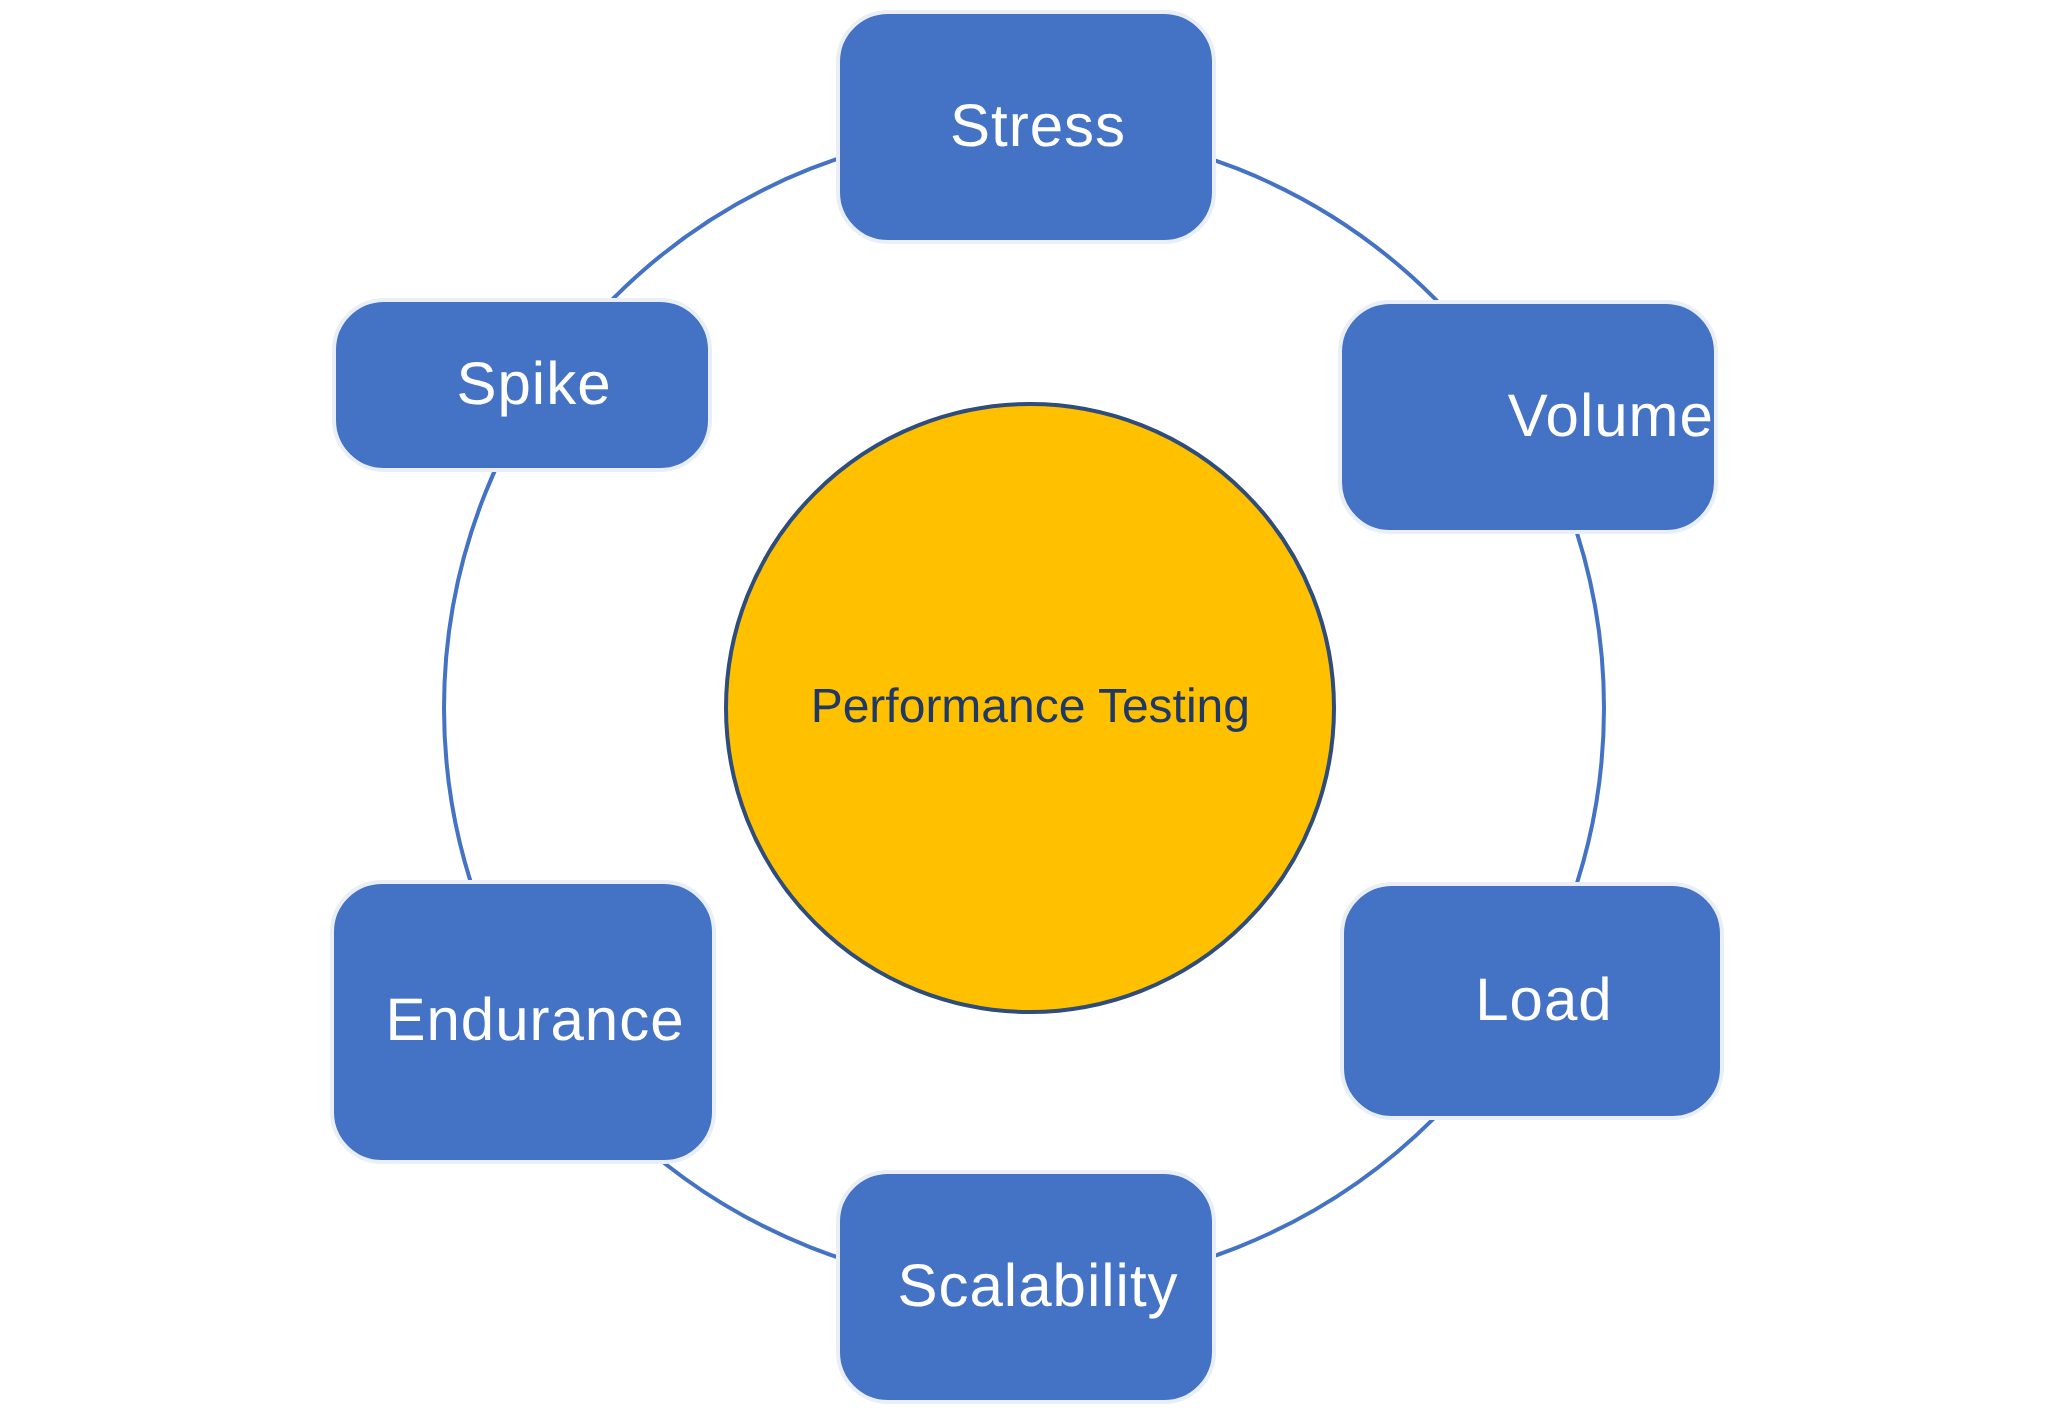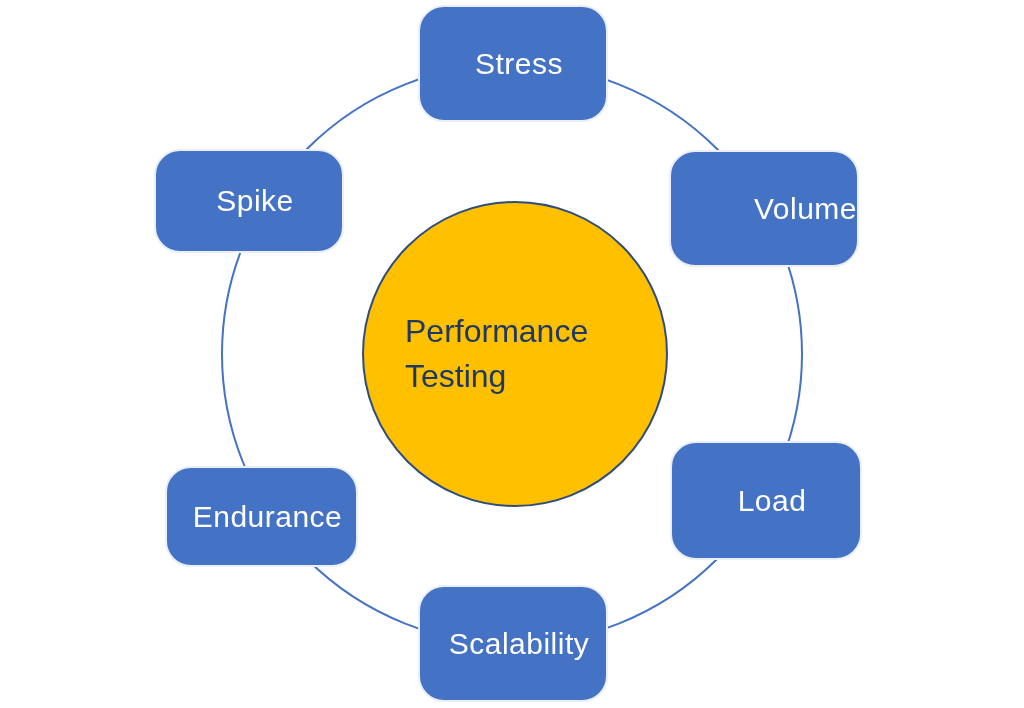--- a/index.html
+++ b/index.html
@@ -53,42 +53,42 @@
   .node .node-label {
     color: var(--node_text);
     font-size: 30px;
     letter-spacing: 0.5px;
     white-space: nowrap;
   }
   .node-stress      { left: 418px; top: 5px; }
   .node-volume      { left: 669px; top: 150px; justify-content: flex-end; }
   .node-load        { left: 670px; top: 441px; width: 192px; height: 119px; }
   .node-scalability { left: 418px; top: 585px; }
-  .node-endurance   { left: 165px; top: 466px; width: 193px; height: 101px; }
-  .node-spike       { left: 154px; top: 149px; height: 104px; }
+  .node-endurance   { left: 165px; top: 440px; width: 193px; height: 142px; }
+  .node-spike       { left: 166px; top: 149px; height: 87px; }
   .center-circle {
     position: absolute;
     left: 362px;
     top: 201px;
     width: 306px;
     height: 306px;
     background: var(--center_fill);
     border: 2px solid var(--center_border);
     border-radius: 50%;
     box-sizing: border-box;
     display: flex;
     align-items: center;
     justify-content: center;
     z-index: 3;
   }
   .center-label {
     width: 220px;
-    text-align: left;
+    text-align: right;
     color: var(--center_text);
-    font-size: 32px;
+    font-size: 24px;
     line-height: 1.4;
     font-weight: 400;
   }
 </style>
 </head>
 <body>
 
 <div class="canvas">
 
   <div class="ring"></div>

